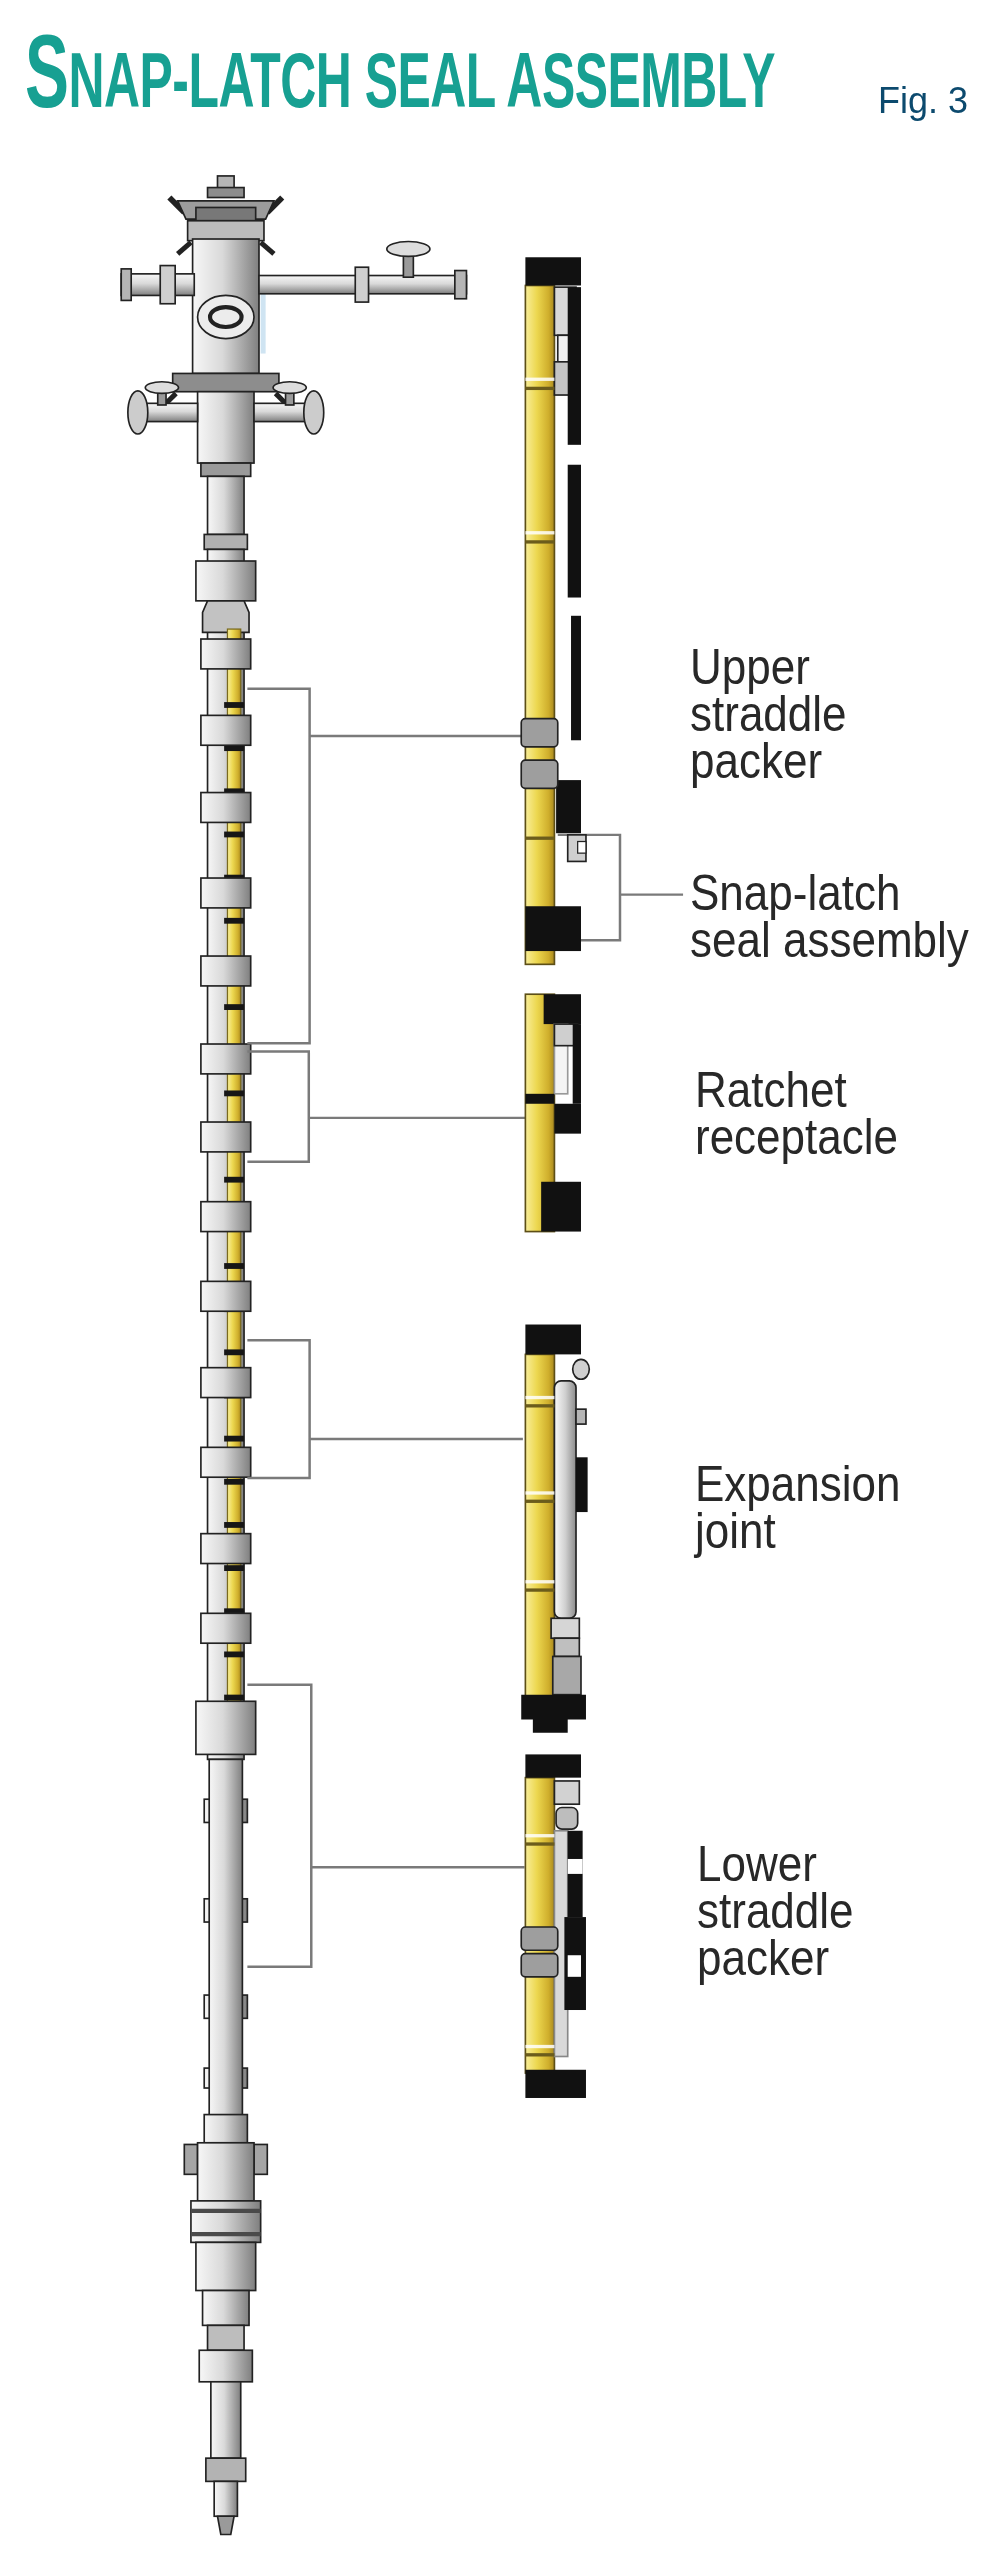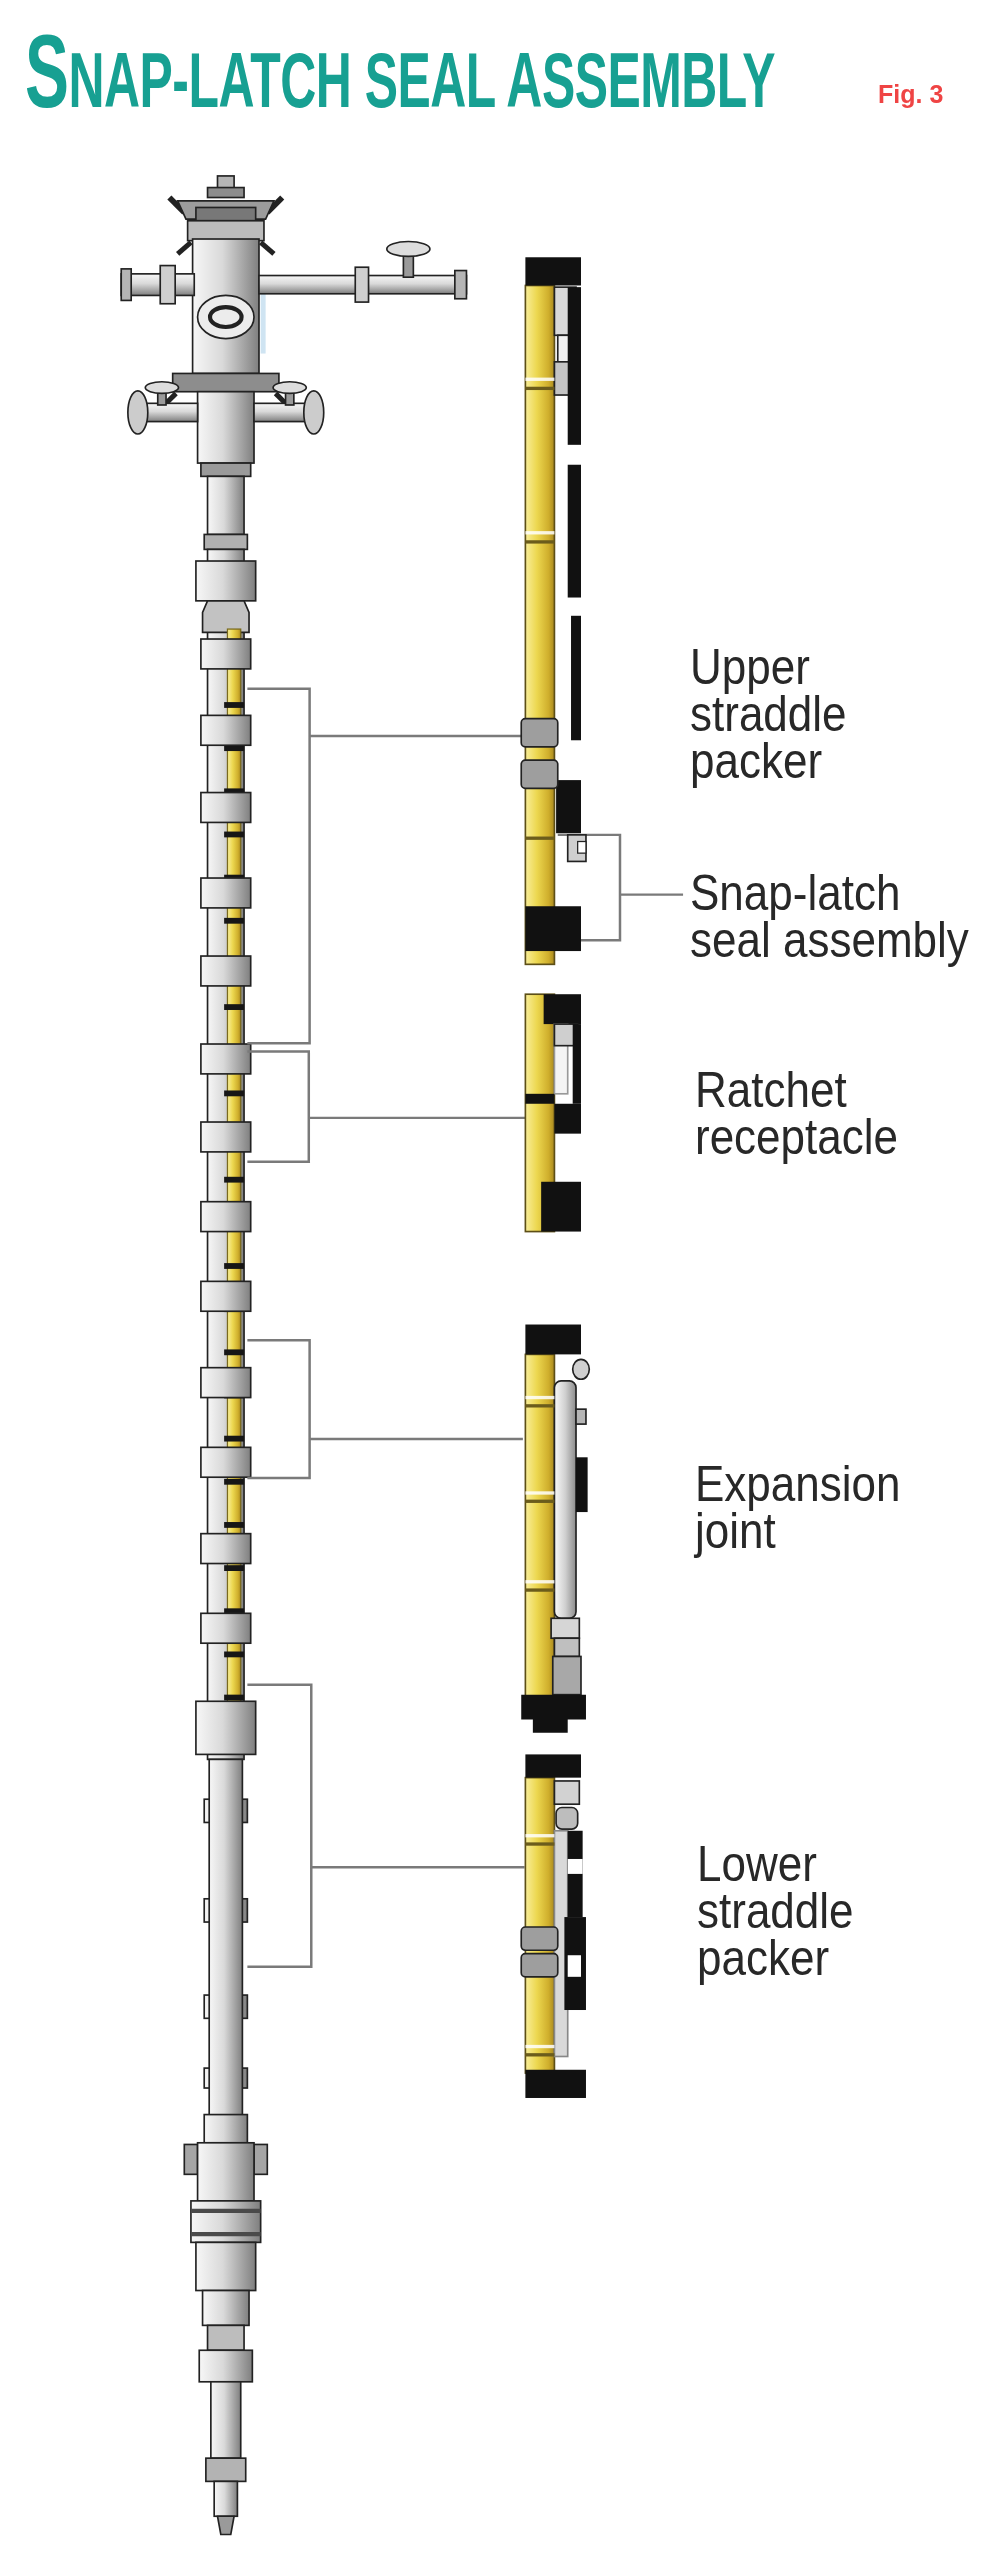--- a/index.html
+++ b/index.html
@@ -2,21 +2,21 @@
 <html style="font-size:13.3px"><head>
 <meta charset="utf-8">
 <style>
   html,body{margin:0;padding:0;background:#ffffff;}
   .canvas{position:relative;width:996px;height:2576px;background:#ffffff;overflow:hidden;
           font-family:"Liberation Sans", sans-serif;}
   .title{position:absolute;left:25px;top:13.3px;margin:0;color:#17a092;font-weight:bold;
          font-size:78px;letter-spacing:-0.8px;white-space:nowrap;
          transform:scaleX(0.64);transform-origin:left top;}
   .title .lead{font-size:103px;}
-  .fig-label{position:absolute;left:878px;top:80px;font-size:25px;color:#ef4444;font-weight:bold;}
+  .fig-label{position:absolute;left:878px;top:80px;font-size:36px;color:#0c4a6e;}
   .callout-label{position:absolute;font-size:50px;line-height:47px;color:#282828;
                  transform:scaleX(0.88);transform-origin:left top;white-space:nowrap;}
   svg{position:absolute;left:0;top:0;}
 </style>
 </head>
 <body>
 
 <div class="canvas">
 
   <h1 class="title"><span class="lead">S</span><span>NAP-LATCH SEAL ASSEMBLY</span></h1>

